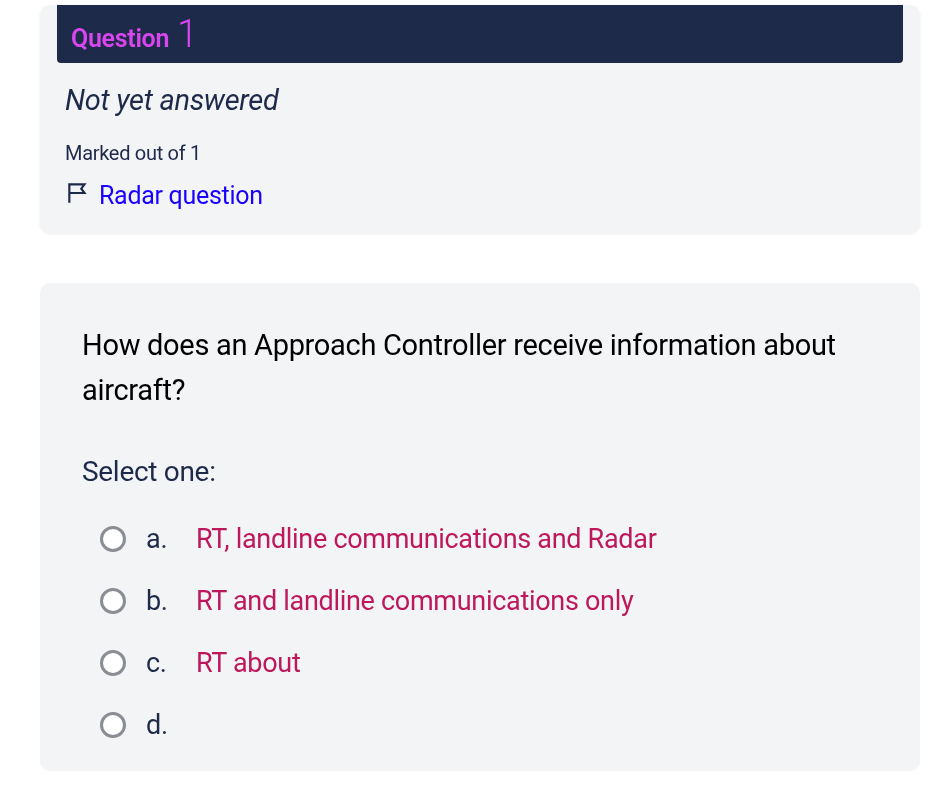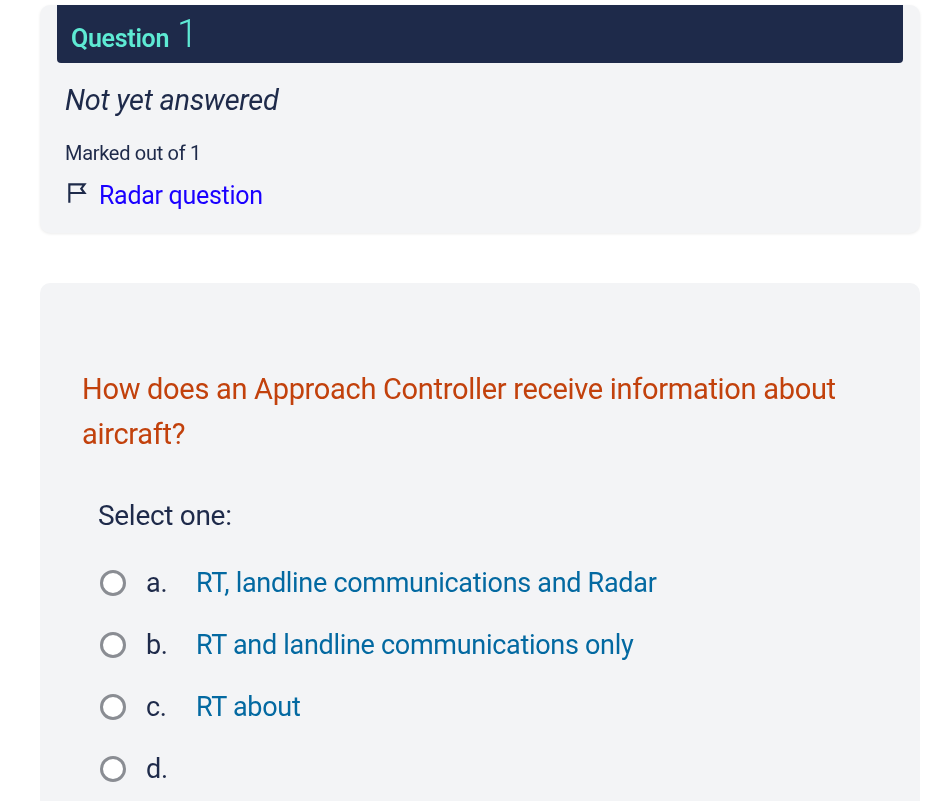--- a/index.html
+++ b/index.html
@@ -16,21 +16,21 @@
       color: #1e2a4a;
     }
     .info-card {
       background: #f3f4f6;
       border-radius: 10px;
       padding: 0 25px 23px 25px;
       box-shadow: 0 1px 3px rgba(0,0,0,0.08);
     }
     .question-banner {
       background: #1e2a4a;
-      color: #5eead4;
+      color: #d946ef;
       padding: 10px 14px 10px 14px;
       border-radius: 0 0 4px 4px;
       margin: 0 -8px 0 -8px;
       display: flex;
       align-items: baseline;
       gap: 8px;
     }
     .question-banner .label {
       font-size: 25px;
       font-weight: 600;
@@ -74,31 +74,29 @@
       stroke-width: 2;
     }
     .question-card {
       background: #f3f4f6;
       border-radius: 10px;
       padding: 40px 42px 30px 42px;
       margin-top: 50px;
     }
     .question-text {
       font-size: 29px;
-      color: #c2410c;
+      color: #000000;
       line-height: 1.55;
       letter-spacing: -0.3px;
-      margin-top: 44px;
     }
     .select-one {
       font-size: 28px;
       color: #1e2a4a;
       margin-top: 42px;
       letter-spacing: -0.3px;
-      margin-left: 16px;
     }
     .options {
       margin-top: 35px;
       padding-left: 18px;
     }
     .option-row {
       display: flex;
       align-items: center;
       gap: 20px;
       margin-bottom: 30px;
@@ -116,21 +114,21 @@
       background: #ffffff;
     }
     .option-letter {
       font-size: 27px;
       color: #1e2a4a;
       min-width: 30px;
       letter-spacing: -0.3px;
     }
     .option-text {
       font-size: 27px;
-      color: #0369a1;
+      color: #be185d;
       letter-spacing: -0.3px;
     }
   </style>
 </head>
 <body>
 
 <div class="info-card">
   <div class="question-banner">
     <span class="label">Question</span>
     <span class="num">1</span>

